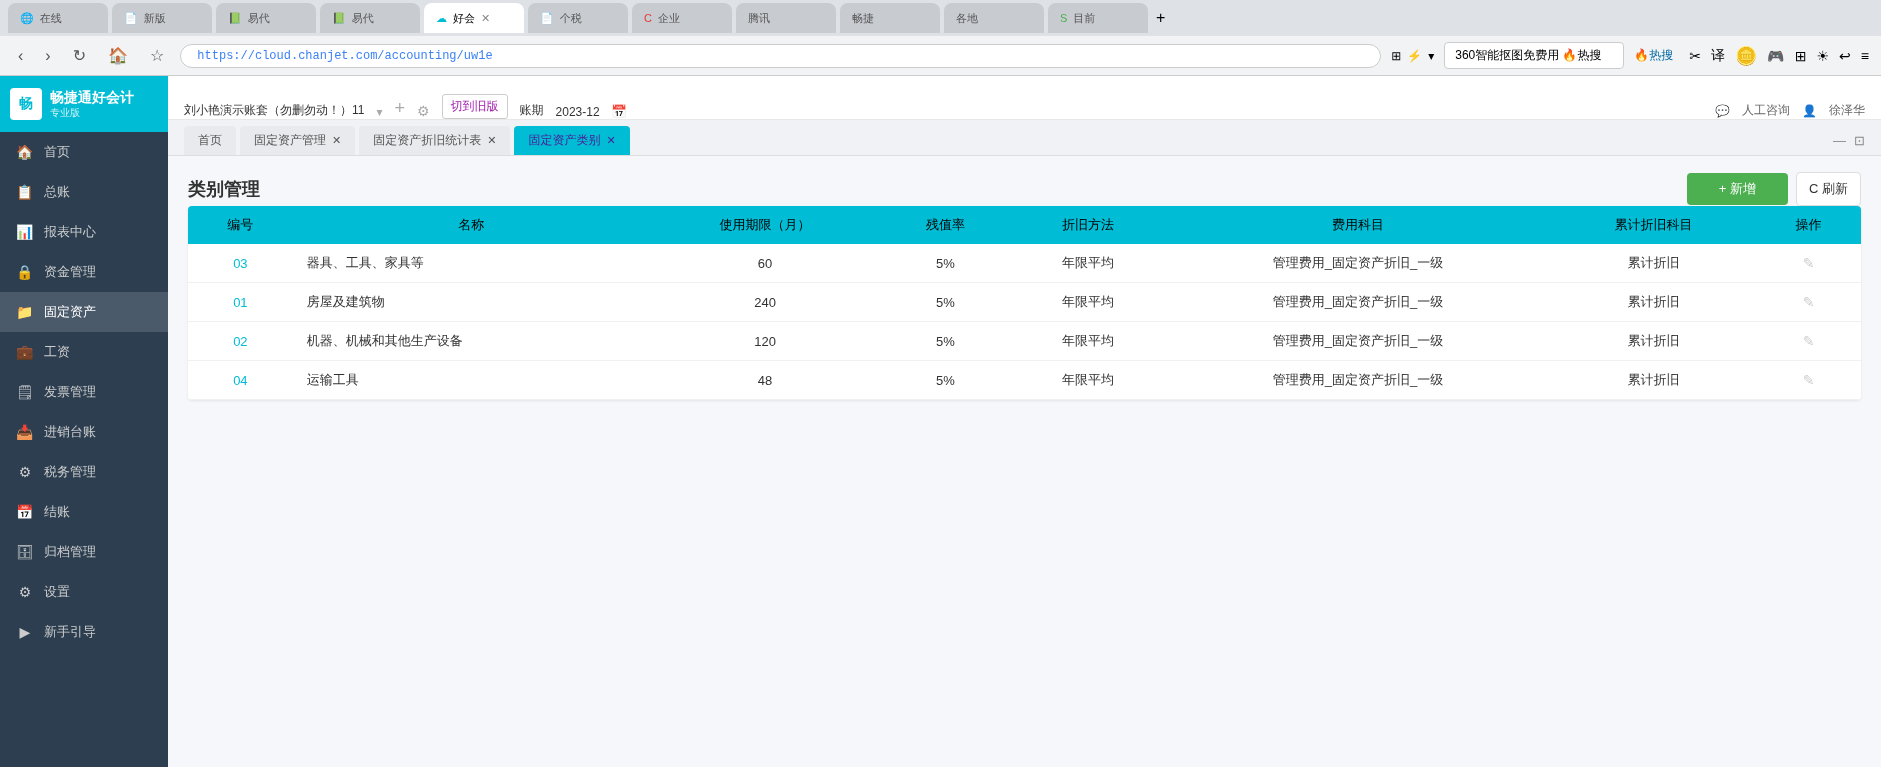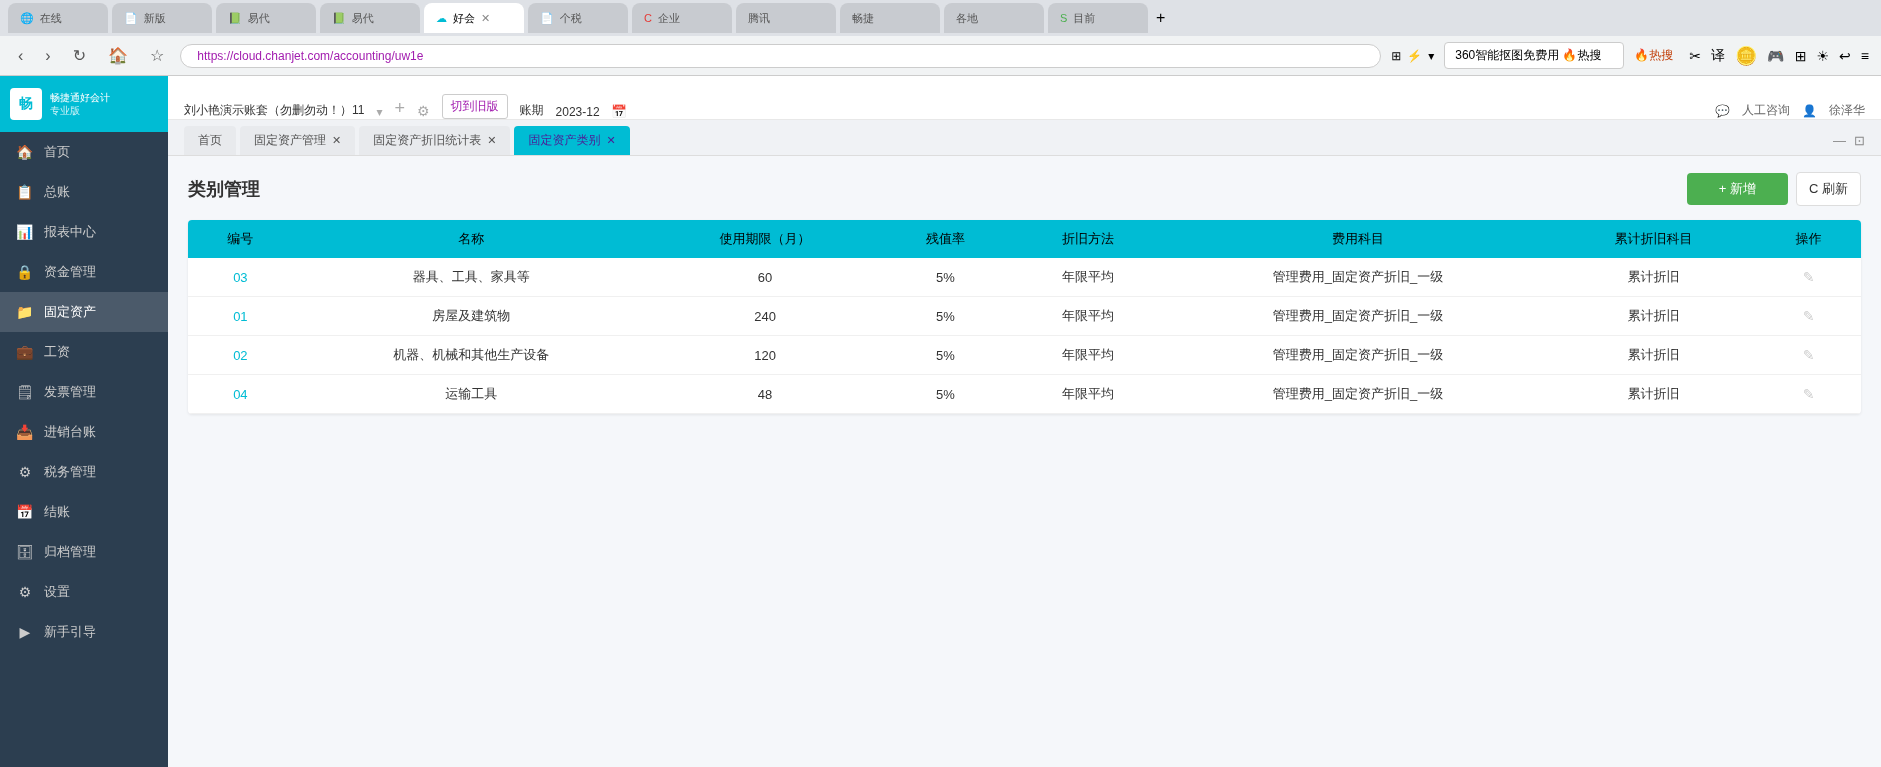--- a/index.html
+++ b/index.html
@@ -8,30 +8,30 @@
     
     .browser-chrome { background: #dee1e6; height: 36px; display: flex; align-items: center; padding: 0 8px; gap: 4px; }
     .browser-tab { background: #fff; border-radius: 8px 8px 0 0; padding: 0 12px; height: 30px; display: flex; align-items: center; gap: 6px; font-size: 12px; min-width: 100px; }
     .browser-tab.active { background: #fff; }
     .browser-tab.inactive { background: #c8cbd0; color: #555; }
     .tab-close { color: #888; cursor: pointer; font-size: 11px; }
 
     
     .address-bar { background: #f1f3f4; height: 40px; display: flex; align-items: center; padding: 0 12px; gap: 10px; border-bottom: 1px solid #ccc; }
     .nav-btn { background: none; border: none; cursor: pointer; color: #555; font-size: 16px; padding: 4px 6px; }
-    .url-bar { flex: 1; background: #fff; border: 1px solid #ccc; border-radius: 20px; padding: 4px 16px; font-size: 12px; color: #a21caf; }
+    .url-bar { flex: 1; background: #fff; border: 1px solid #ccc; border-radius: 20px; padding: 4px 16px; font-size: 12px; color: #3b82f6; font-family: Liberation Mono, monospace; }
     .search-bar { background: #fff; border: 1px solid #ccc; border-radius: 4px; padding: 4px 10px; font-size: 12px; min-width: 180px; }
 
     
     .app-wrapper { display: flex; height: calc(767px - 76px); }
 
     
     .sidebar { width: 168px; background: #2c3e50; color: #fff; flex-shrink: 0; display: flex; flex-direction: column; }
     .sidebar-logo { background: #00bcd4; padding: 12px 10px; display: flex; align-items: center; gap: 8px; }
-    .sidebar-logo-text { font-size: 10px; font-weight: normal; color: #fff; line-height: 1.3; }
+    .sidebar-logo-text { font-size: 14px; font-weight: bold; color: #fff; line-height: 1.3; }
     .sidebar-logo-sub { font-size: 10px; color: rgba(255,255,255,0.8); }
     .sidebar-logo-icon { width: 32px; height: 32px; background: #fff; border-radius: 4px; display: flex; align-items: center; justify-content: center; color: #00bcd4; font-weight: bold; font-size: 14px; }
 
     .sidebar-item { display: flex; align-items: center; gap: 10px; padding: 11px 16px; cursor: pointer; color: #ccc; transition: background 0.2s; }
     .sidebar-item.active { background: rgba(255,255,255,0.15); color: #fff; }
     .sidebar-item-icon { font-size: 14px; width: 18px; text-align: center; }
     .sidebar-item-label { font-size: 13px; }
 
     
     .main-content { flex: 1; display: flex; flex-direction: column; background: #f5f7fa; overflow: hidden; }
@@ -46,33 +46,33 @@
     
     .tab-bar { background: #f0f2f5; display: flex; align-items: center; padding: 6px 16px 0; gap: 4px; border-bottom: 1px solid #ddd; }
     .page-tab { padding: 6px 14px; font-size: 12px; cursor: pointer; border-radius: 4px 4px 0 0; background: #e8eaed; color: #555; display: flex; align-items: center; gap: 6px; }
     .page-tab.active { background: #00bcd4; color: #4c1d95; }
     .page-tab .tab-x { font-size: 11px; cursor: pointer; }
 
     
     .page-body { flex: 1; padding: 16px 20px; overflow-y: auto; }
 
     
-    .page-title-bar { display: flex; align-items: center; justify-content: space-between; margin-bottom: 14px; }
+    .page-title-bar { display: flex; align-items: center; justify-content: space-between; }
     .page-title { font-size: 18px; font-weight: bold; color: #333; }
     .btn-add { background: #4caf50; color: #fff; border: none; border-radius: 4px; padding: 7px 32px; font-size: 13px; cursor: pointer; display: flex; align-items: center; gap: 6px; }
     .btn-refresh { background: #fff; color: #333; border: 1px solid #ddd; border-radius: 4px; padding: 7px 12px; font-size: 13px; cursor: pointer; margin-left: 8px; }
     .title-actions { display: flex; align-items: center; }
 
     
     .data-table { width: 100%; border-collapse: collapse; background: #fff; border-radius: 4px; overflow: hidden; box-shadow: 0 1px 3px rgba(0,0,0,0.08); }
     .data-table thead tr { background: #00bcd4; color: #000000; }
     .data-table th { padding: 10px 14px; text-align: center; font-weight: normal; font-size: 13px; }
     .data-table td { padding: 10px 14px; text-align: center; font-size: 13px; border-bottom: 1px solid #f0f0f0; color: #333; }
     .data-table td.code { color: #00bcd4; cursor: pointer; }
-    .data-table td.name { text-align: center; margin-top: 36px; }
+    .data-table td.name { text-align: left; margin-top: 36px; }
     .edit-icon { color: #ccc; cursor: pointer; font-size: 14px; }
   </style>
 </head>
 <body>
 
 <div class="browser-chrome">
   <div class="browser-tab inactive">
     <span style="color:#2196f3;font-size:11px;">🌐</span>
     <span style="font-size:11px;">在线</span>
   </div>
@@ -123,21 +123,21 @@
   <button class="nav-btn">↻</button>
   <button class="nav-btn">🏠</button>
   <button class="nav-btn">☆</button>
   <div class="url-bar">https://cloud.chanjet.com/accounting/uw1e</div>
   <div style="display:flex;align-items:center;gap:6px;">
     <span style="font-size:12px;">⊞</span>
     <span style="font-size:12px;">⚡</span>
     <span style="font-size:12px;">▾</span>
   </div>
   <div class="search-bar">360智能抠图免费用 🔥热搜</div>
-  <span style="color:#c2410c;font-size:12px;">🔥热搜</span>
+  <span style="color:#0369a1;font-size:12px;">🔥热搜</span>
   <span style="font-size:14px;margin-left:6px;">✂</span>
   <span style="font-size:14px;">译</span>
   <span style="font-size:18px;">🪙</span>
   <span style="font-size:14px;">🎮</span>
   <span style="font-size:14px;">⊞</span>
   <span style="font-size:14px;">☀</span>
   <span style="font-size:14px;">↩</span>
   <span style="font-size:14px;">≡</span>
 </div>
 

